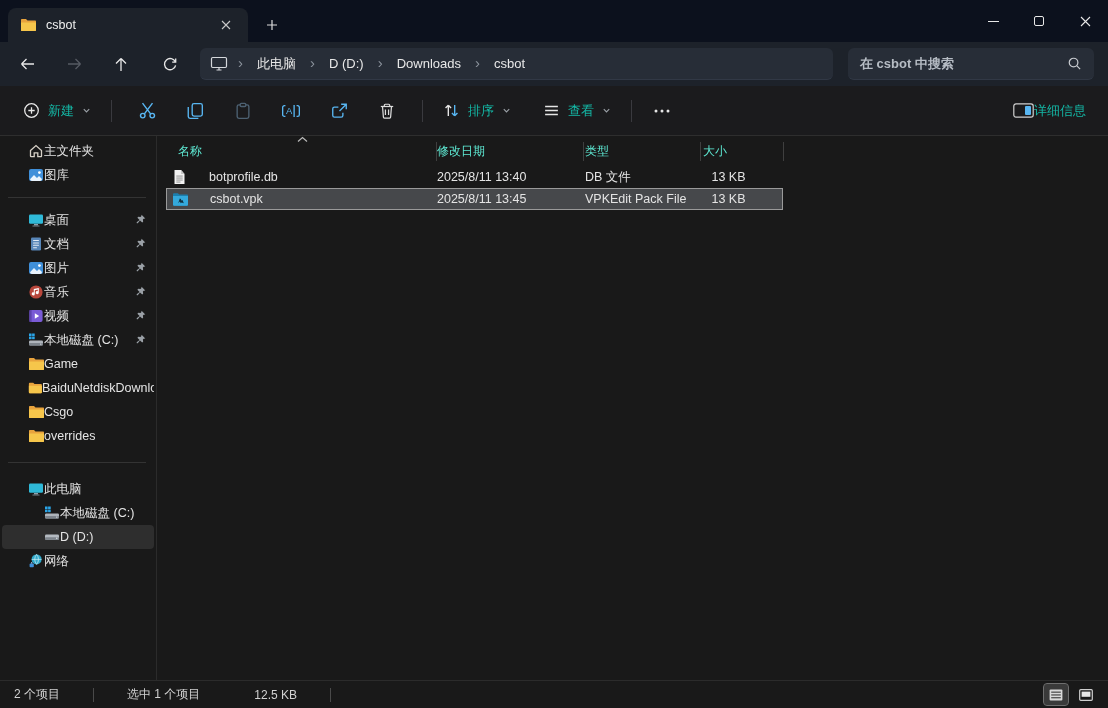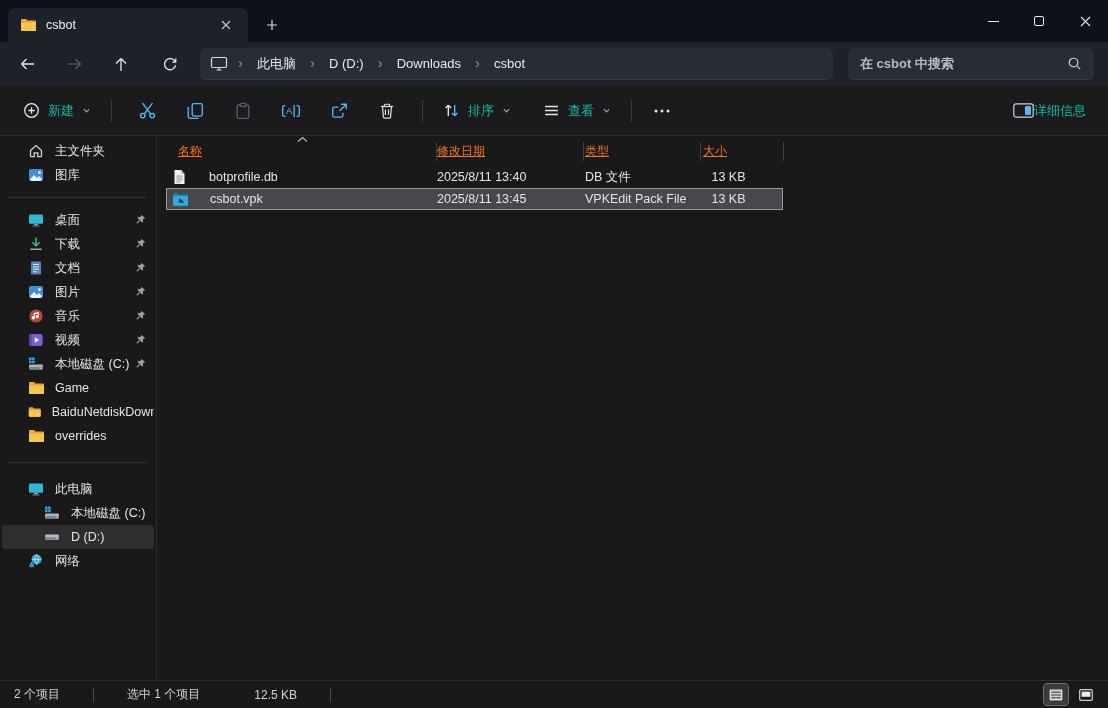--- a/index.html
+++ b/index.html
@@ -57,30 +57,30 @@
   
   .sidebar {
     position:absolute; left:0; top:136px; width:157px; height:544px;
     border-right:1px solid #2b2b2b; padding-top:3px; overflow:hidden; background:#191919;
   }
   .side-item {
     height:24px; display:flex; align-items:center; padding-left:26px;
     font-size:12.5px; color:#e4e4e4; white-space:nowrap; position:relative;
     margin:0 2px; border-radius:4px;
   }
-  .side-item .lbl { margin-left:11px; overflow:hidden; }
+  .side-item .lbl { overflow:hidden; }
   .side-item.indent { padding-left:42px; }
   .side-item.selected { background:#2e2e2e; }
   .side-sep { height:1px; background:#333; margin:10px 10px 10px 8px; }
   .side-sep.big { margin:14px 10px 14px 8px; }
   .pin { position:absolute; right:8px; top:6px; }
   
   .filearea { position:absolute; left:158px; top:136px; width:950px; height:544px; }
   .fcols { display:grid; grid-template-columns:262px 147px 117px 83px; margin-left:8px; }
-  .fheader { position:relative; height:30px; align-items:center; color:#f97316; font-size:12px;text-decoration:underline; }
+  .fheader { position:relative; height:30px; align-items:center; color:#5eead4; font-size:12px; }
   .fheader .hcell { padding-left:12px; }
   .fheader .hcell.date { padding-left:9px; }
   .fheader .hcell.type { padding-left:10px; }
   .fheader .hcell.size { padding-left:11px; }
   .hdiv { position:absolute; top:6px; width:1px; height:19px; background:#3f3f3f; }
   .sortchev { position:absolute; left:131px; top:0px; }
   .frow { height:22px; align-items:center; font-size:12.5px; color:#e4e4e4; width:617px; }
   .frow.selected { background:#46484b; outline:1px solid #9a9a9a; outline-offset:-1px; }
   .fname { display:flex; align-items:center; gap:22px; padding-left:6px; overflow:hidden; }
   .fdate { padding-left:9px; } .ftype { padding-left:10px; }
@@ -303,30 +303,20 @@
           <rect x="6" y="12" width="4" height="1.4" fill="#8fa0aa"></rect>
           <rect x="4.4" y="13.4" width="7.2" height="1.1" rx="0.5" fill="#75838d"></rect>
         </svg>
       <span class="lbl">桌面</span>
       <svg class="pin" width="11" height="11" viewBox="0 0 12 12">
           <path fill="#9aa0a6" d="M7.2.8l4 4-1.7.4-.9.9.3 2.3-1 1L5.4 7 3 10.2l-1-.2-.2-1L5 6.6 2.6 4.1l1-1 2.3.3.9-.9z"></path>
         </svg>
     </div>
     <div class="side-item">
       <svg width="16" height="16" viewBox="0 0 16 16">
-          <path fill="#41b87a" d="M8 1.3c.45 0 .8.35.8.8V8l2.3-2.3 1.1 1.1L8 11 3.8 6.8l1.1-1.1L7.2 8V2.1c0-.45.35-.8.8-.8z"></path>
-          <rect x="2.2" y="12.4" width="11.6" height="1.5" rx="0.6" fill="#9aa7b0"></rect>
-        </svg>
-      <span class="lbl">下载</span>
-      <svg class="pin" width="11" height="11" viewBox="0 0 12 12">
-          <path fill="#9aa0a6" d="M7.2.8l4 4-1.7.4-.9.9.3 2.3-1 1L5.4 7 3 10.2l-1-.2-.2-1L5 6.6 2.6 4.1l1-1 2.3.3.9-.9z"></path>
-        </svg>
-    </div>
-    <div class="side-item">
-      <svg width="16" height="16" viewBox="0 0 16 16">
           <rect x="3" y="1.4" width="10" height="13.2" rx="1.3" fill="#5886b8"></rect>
           <rect x="5" y="4" width="6" height="1" rx="0.5" fill="#dfe9f4"></rect>
           <rect x="5" y="6.4" width="6" height="1" rx="0.5" fill="#dfe9f4"></rect>
           <rect x="5" y="8.8" width="6" height="1" rx="0.5" fill="#dfe9f4"></rect>
           <rect x="5" y="11.2" width="4" height="1" rx="0.5" fill="#dfe9f4"></rect>
         </svg>
       <span class="lbl">文档</span>
       <svg class="pin" width="11" height="11" viewBox="0 0 12 12">
           <path fill="#9aa0a6" d="M7.2.8l4 4-1.7.4-.9.9.3 2.3-1 1L5.4 7 3 10.2l-1-.2-.2-1L5 6.6 2.6 4.1l1-1 2.3.3.9-.9z"></path>
         </svg>
@@ -384,20 +374,27 @@
           <path fill="#f6c64b" d="M1 4.4h15V12c0 .6-.4 1-1 1H2c-.6 0-1-.4-1-1z"></path>
         </svg>
       <span class="lbl">Game</span>
     </div>
     <div class="side-item">
       <svg width="16" height="14" viewBox="0 0 16 14">
           <path fill="#e8a33d" d="M1 2c0-.6.4-1 1-1h4l1.5 1.5H15c.6 0 1 .4 1 1V12c0 .6-.4 1-1 1H2c-.6 0-1-.4-1-1z"></path>
           <path fill="#f6c64b" d="M1 4.4h15V12c0 .6-.4 1-1 1H2c-.6 0-1-.4-1-1z"></path>
         </svg>
       <span class="lbl">BaiduNetdiskDownload</span>
+    </div>
+    <div class="side-item">
+      <svg width="16" height="14" viewBox="0 0 16 14">
+          <path fill="#e8a33d" d="M1 2c0-.6.4-1 1-1h4l1.5 1.5H15c.6 0 1 .4 1 1V12c0 .6-.4 1-1 1H2c-.6 0-1-.4-1-1z"></path>
+          <path fill="#f6c64b" d="M1 4.4h15V12c0 .6-.4 1-1 1H2c-.6 0-1-.4-1-1z"></path>
+        </svg>
+      <span class="lbl">Csgo</span>
     </div>
     <div class="side-item">
       <svg width="16" height="14" viewBox="0 0 16 14">
           <path fill="#e8a33d" d="M1 2c0-.6.4-1 1-1h4l1.5 1.5H15c.6 0 1 .4 1 1V12c0 .6-.4 1-1 1H2c-.6 0-1-.4-1-1z"></path>
           <path fill="#f6c64b" d="M1 4.4h15V12c0 .6-.4 1-1 1H2c-.6 0-1-.4-1-1z"></path>
         </svg>
       <span class="lbl">overrides</span>
     </div>
     <div class="side-sep big"></div>
     <div class="side-item">

